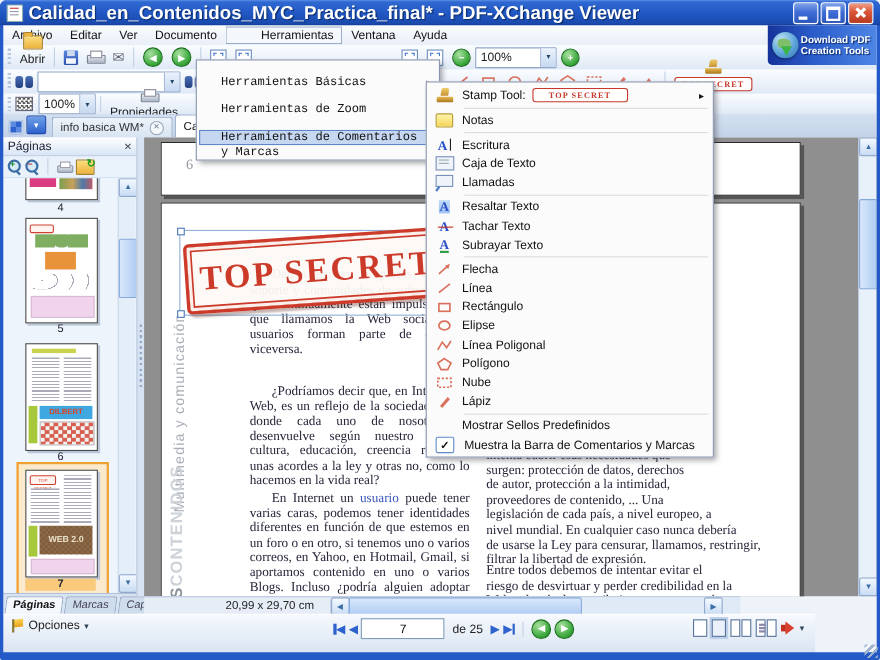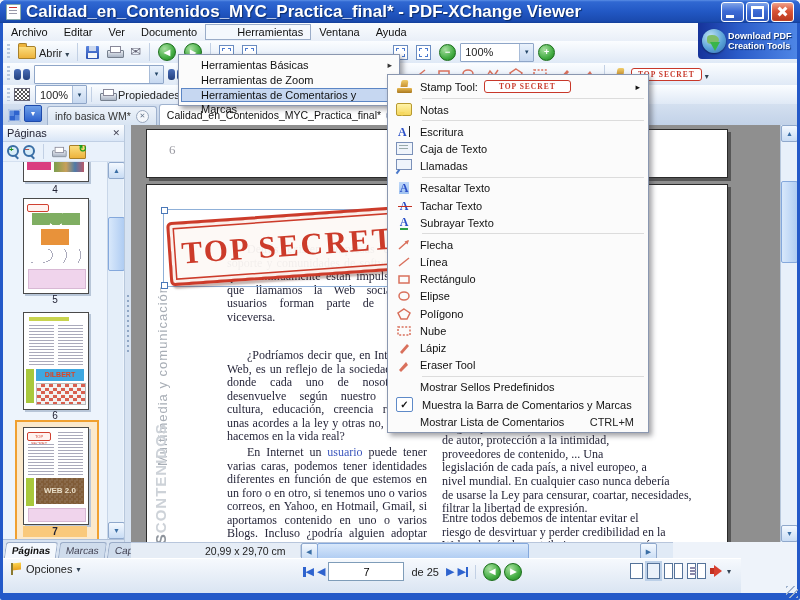--- a/index.html
+++ b/index.html
@@ -35,21 +35,21 @@
     background:radial-gradient(circle at 35% 30%,#BFE3F5,#5BA3D8 55%,#2F6FAE);box-shadow:0 1px 2px #0007;}
   .globe::before{content:"";position:absolute;left:5px;top:6px;width:12px;height:9px;background:#7FBE6A;border-radius:40% 60% 50% 40%;}
   .globe::after{content:"";position:absolute;left:8px;top:13px;width:0;height:0;border:5px solid transparent;border-top:9px solid #39B54A;}
   .promo .ptxt{font-size:9px;font-weight:bold;color:#fff;line-height:10px;text-shadow:1px 1px 1px #0A2A66;}
   
   .tbar{position:absolute;left:3px;width:794px;display:flex;align-items:center;
     background:linear-gradient(180deg,#FBFDFF,#DFE9F6);border-bottom:1px solid #C8D5E8;}
   .tb1{top:41px;height:22px;} .tb2{top:63px;height:22px;} .tb3{top:85px;height:19px;}
   .grip{width:3px;height:70%;margin:0 4px;background:repeating-linear-gradient(180deg,#B8C8DE 0 2px,transparent 2px 4px);}
   .tsep{width:1px;height:78%;background:#C2D0E4;margin:0 4px;}
-  .tbtn{display:flex;align-items:flex-end;gap:3px;padding:2px 4px;border-radius:2px;font-size:11px;color:#222;}
+  .tbtn{display:flex;align-items:center;gap:3px;padding:2px 4px;border-radius:2px;font-size:11px;color:#222;flex-direction:column;}
   .caret{font-size:8px;color:#345;}
   .ic-folder{width:16px;height:11px;background:linear-gradient(#FBDD7E,#EDB33C);border:1px solid #A8802A;border-radius:1px 2px 1px 1px;position:relative;}
   .ic-folder::before{content:"";position:absolute;left:-1px;top:-4px;width:7px;height:3px;background:#EDB33C;border:1px solid #A8802A;border-bottom:none;border-radius:2px 2px 0 0;}
   .ic-floppy{width:13px;height:13px;background:linear-gradient(#5C86E0,#2B50B0);border-radius:1px;position:relative;}
   .ic-floppy::before{content:"";position:absolute;left:3px;top:0;width:7px;height:5px;background:#CDD9EE;}
   .ic-floppy::after{content:"";position:absolute;left:2px;bottom:1px;width:9px;height:5px;background:#F2F5FA;}
   .ic-printer{width:15px;height:12px;position:relative;}
   .ic-printer::before{content:"";position:absolute;left:0;top:4px;width:15px;height:6px;background:linear-gradient(#E8ECF2,#AAB4C4);border:1px solid #76808E;border-radius:1px;}
   .ic-printer::after{content:"";position:absolute;left:3px;top:0;width:9px;height:5px;background:#fff;border:1px solid #889;}
   .glyph-mail{font-size:13px;color:#667;line-height:12px;}
@@ -168,21 +168,21 @@
   .lp.dbl{width:7px;box-shadow:10px 0 0 -1px #fff,10px 0 0 0 #55739A;margin-right:10px;}
   .lp.marks::after{content:"";position:absolute;left:2px;top:3px;width:6px;height:1.5px;background:#88A;box-shadow:0 3px 0 #88A,0 6px 0 #88A;}
   .ic-red{width:13px;height:12px;position:relative;}
   .ic-red::before{content:"";position:absolute;left:0;top:3px;width:5px;height:6px;background:#C23020;}
   .ic-red::after{content:"";position:absolute;left:4px;top:0;border:6px solid transparent;border-left:8px solid #D84030;}
   .rgrip{position:absolute;right:2px;bottom:2px;width:12px;height:12px;z-index:42;
     background:repeating-linear-gradient(135deg,#9FB2CC 0 2px,transparent 2px 5px);}
   
   .menu{position:absolute;background:#FBFBFB;border:1px solid #8A97B0;box-shadow:3px 3px 5px rgba(50,50,60,.45);z-index:60;padding:2px;}
   .tmenu{left:178px;top:54px;width:216px;}
-  .trow{height:14px;line-height:14px;font-size:11px;color:#111;padding:0 16px 0 20px;position:relative;margin:1px 0;}
+  .trow{height:14px;line-height:14px;font-size:11px;color:#111;padding:0 16px 0 20px;position:relative;margin:11px 0;font-family:Liberation Mono, monospace;}
   .trow .arr{position:absolute;right:5px;top:0;font-size:9px;color:#333;}
   .trow.hl{background:#C6D7F1;box-shadow:inset 0 0 0 1px #5C86C5;}
   .cmenu{left:387px;top:74px;width:256px;}
   .crow{display:flex;align-items:center;height:17.2px;font-size:11px;color:#111;padding:0 4px;position:relative;}
   .crow.tall{height:19px;}
   .cic{width:20px;display:flex;justify-content:center;align-items:center;margin-right:6px;flex:none;}
   .csep{height:1px;background:#DCDCDC;margin:2px 2px 2px 32px;}
   .cshort{margin-left:auto;padding-right:8px;color:#222;}
   .crow .arr{margin-left:auto;font-size:9px;padding-right:2px;}
   .checkbox{width:15px;height:13px;border:1px solid #5E8AC8;background:#fff;border-radius:2px;
@@ -479,21 +479,21 @@
             <div class="rline">existe una doctrina diferente de legislar y</div>
             <div class="rline">es necesario decir aquellos en los que</div>
             <div class="rline">muchos actos se consideran delitos.</div>
             <div class="rline">Se está creando una legislación que</div>
             <div class="rline">intenta cubrir esas necesidades que</div>
             <div class="rline">surgen: protección de datos, derechos</div>
             <div class="rline">de autor, protección a la intimidad,</div>
             <div class="rline">proveedores de contenido, ... Una</div>
             <div class="rline">legislación de cada país, a nivel europeo, a</div>
             <div class="rline">nivel mundial. En cualquier caso nunca debería</div>
-            <div class="rline">de usarse la Ley para censurar, coartar, necesidades,</div>
+            <div class="rline">de usarse la Ley para censurar, llamamos, restringir,</div>
             <div class="rline">filtrar la libertad de expresión.</div>
           </div>
       </div>
       <div class="rcol" style="top:327px">
         <div data-list="doc.right.p3">
             <div class="rline">Entre todos debemos de intentar evitar el</div>
             <div class="rline">riesgo de desvirtuar y perder credibilidad en la</div>
             <div class="rline">Web, además de contribuir para que sea más</div>
           </div>
       </div>
@@ -651,20 +651,28 @@
       <span class="cic">
           <svg class="ti" viewBox="0 0 16 14">
             <ellipse cx="8" cy="7" rx="5" ry="4"></ellipse>
           </svg>
         </span>
       <span>Elipse</span>
     </div>
     <div class="crow">
       <span class="cic">
           <svg class="ti" viewBox="0 0 16 14">
+            <path d="M2 11 L6 4 L10 9 L14 3"></path>
+          </svg>
+        </span>
+      <span>Línea Poligonal</span>
+    </div>
+    <div class="crow">
+      <span class="cic">
+          <svg class="ti" viewBox="0 0 16 14">
             <path d="M8 2 L14 6 L11 12 L5 12 L2 6 Z"></path>
           </svg>
         </span>
       <span>Polígono</span>
     </div>
     <div class="crow">
       <span class="cic">
           <svg class="ti" viewBox="0 0 16 14">
             <rect x="2" y="3" width="12" height="8" stroke-dasharray="2 1.6"></rect>
           </svg>
@@ -672,40 +680,27 @@
       <span>Nube</span>
     </div>
     <div class="crow">
       <span class="cic">
           <svg class="ti" viewBox="0 0 16 14">
             <path class="fill" d="M4 11 L11 3 L13 5 L6 13 Z"></path>
           </svg>
         </span>
       <span>Lápiz</span>
     </div>
-    <div class="crow">
-      <span class="cic">
-          <svg class="ti" viewBox="0 0 16 14">
-            <path class="fill" d="M3 12 L10 4 L12 7 L5 14 Z"></path>
-          </svg>
-        </span>
-      <span>Eraser Tool</span>
-    </div>
     <div class="csep"></div>
     <div class="crow">
       <span class="cic"></span>
       <span>Mostrar Sellos Predefinidos</span>
     </div>
     <div class="crow">
       <span class="checkbox">
           <span>✓</span>
         </span>
       <span>Muestra la Barra de Comentarios y Marcas</span>
     </div>
-    <div class="crow">
-      <span class="cic"></span>
-      <span>Mostrar Lista de Comentarios</span>
-      <span class="cshort">CTRL+M</span>
-    </div>
   </div>
 
   <div class="frame"></div>
 </div>
 
 </body></html>

